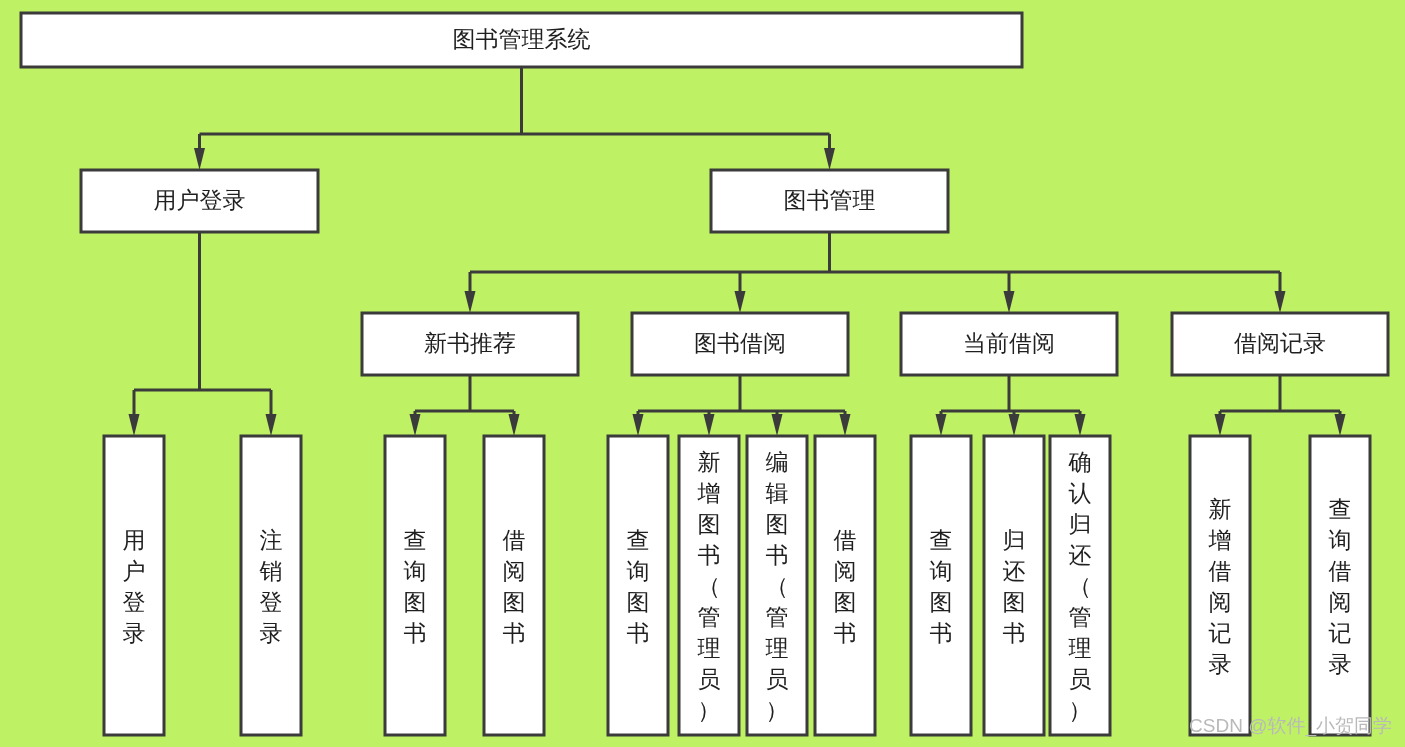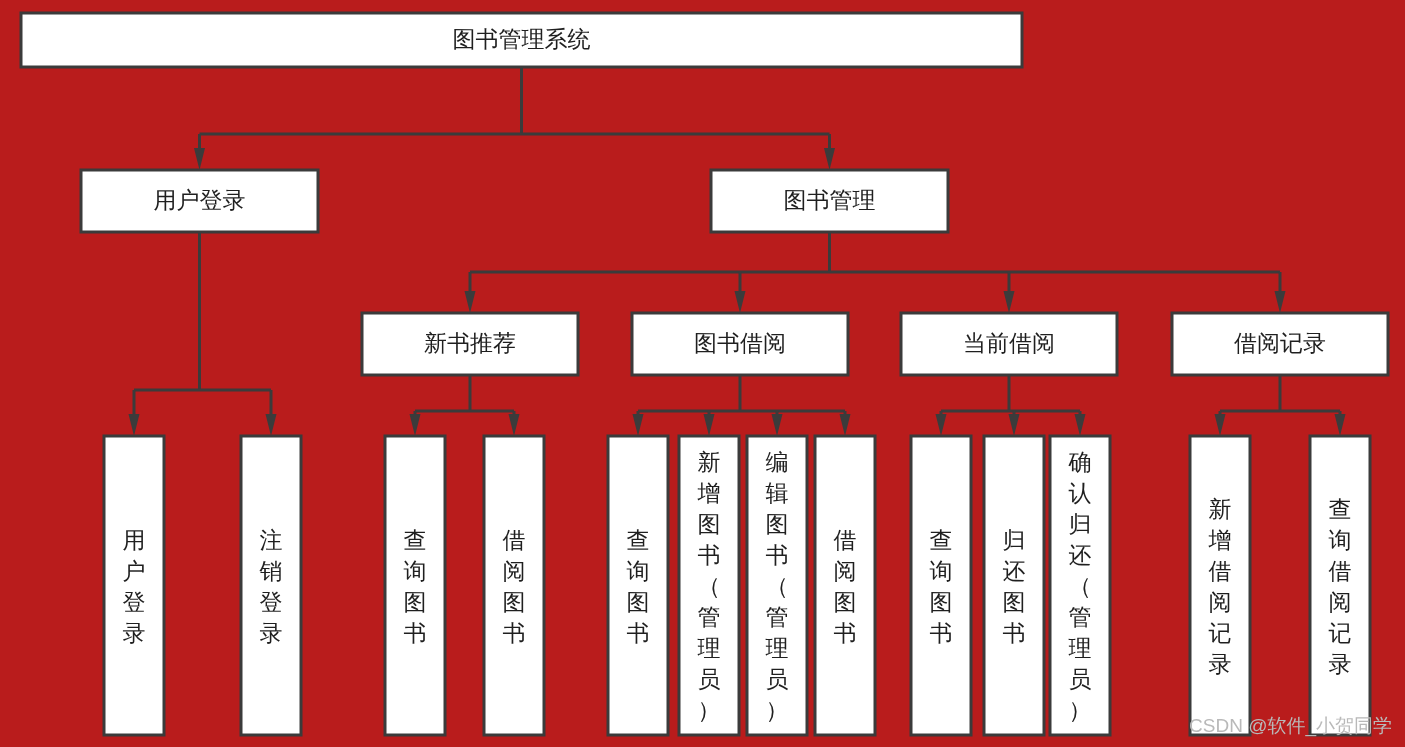--- a/index.html
+++ b/index.html
@@ -8,21 +8,21 @@
     padding: 0;
     background: #ffffff;
   }
   body {
     font-family: "Liberation Sans", "DejaVu Sans", sans-serif;
   }
   #diagram-root {
     position: relative;
     width: 1405px;
     height: 747px;
-    background: #b91c1c;
+    background: #bef264;
     overflow: hidden;
   }
   svg.diagram-canvas {
     position: absolute;
     top: 0;
     left: 0;
     width: 1405px;
     height: 747px;
     display: block;
   }

